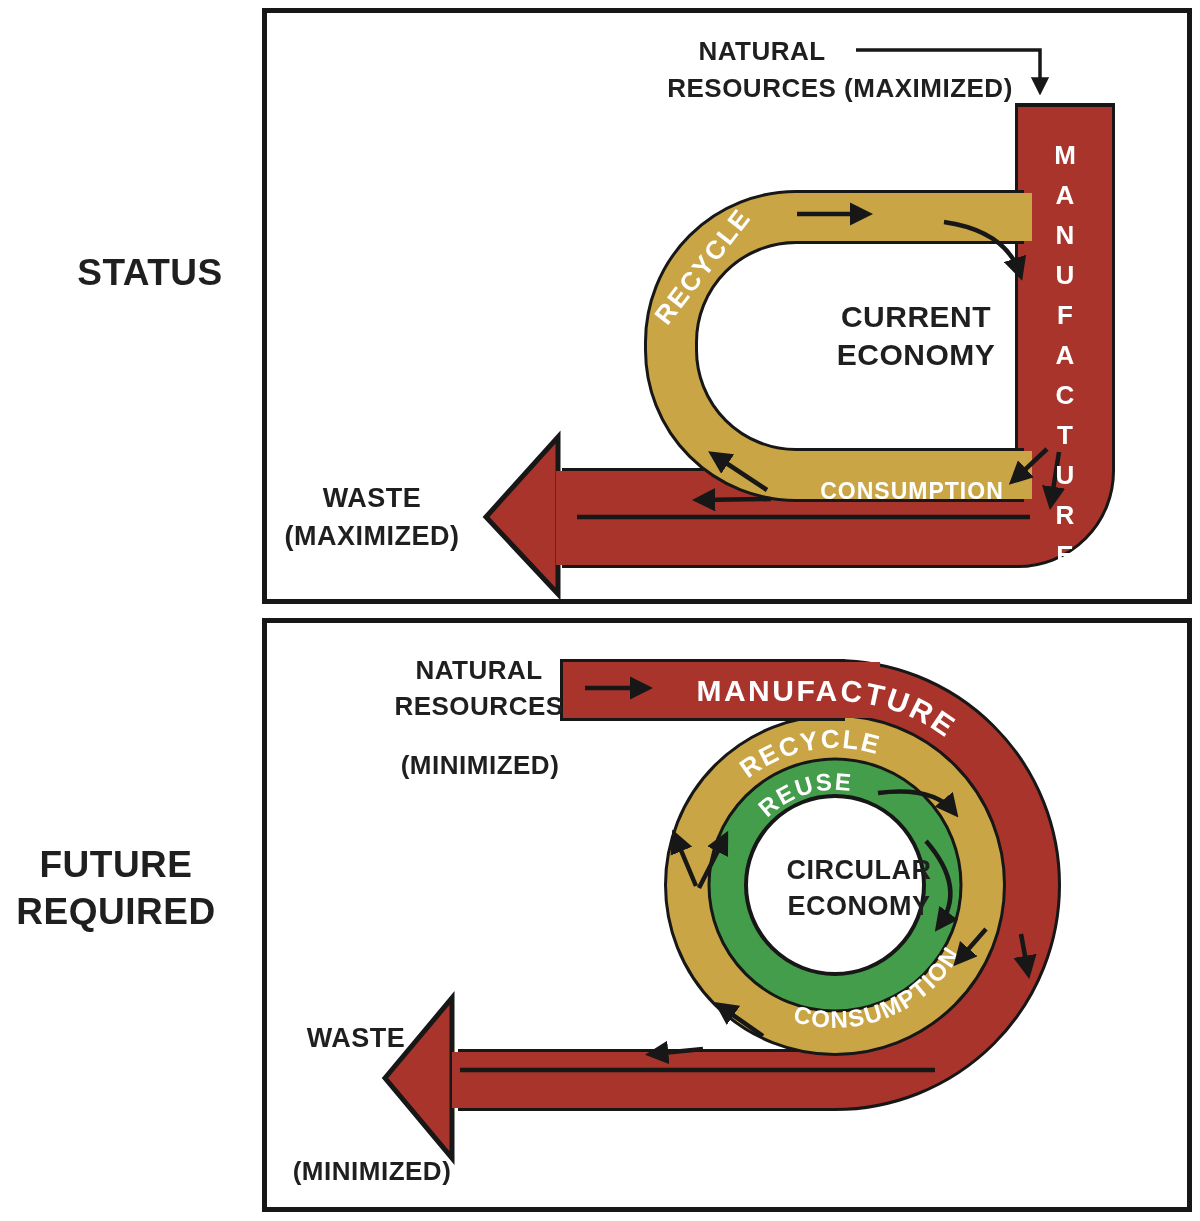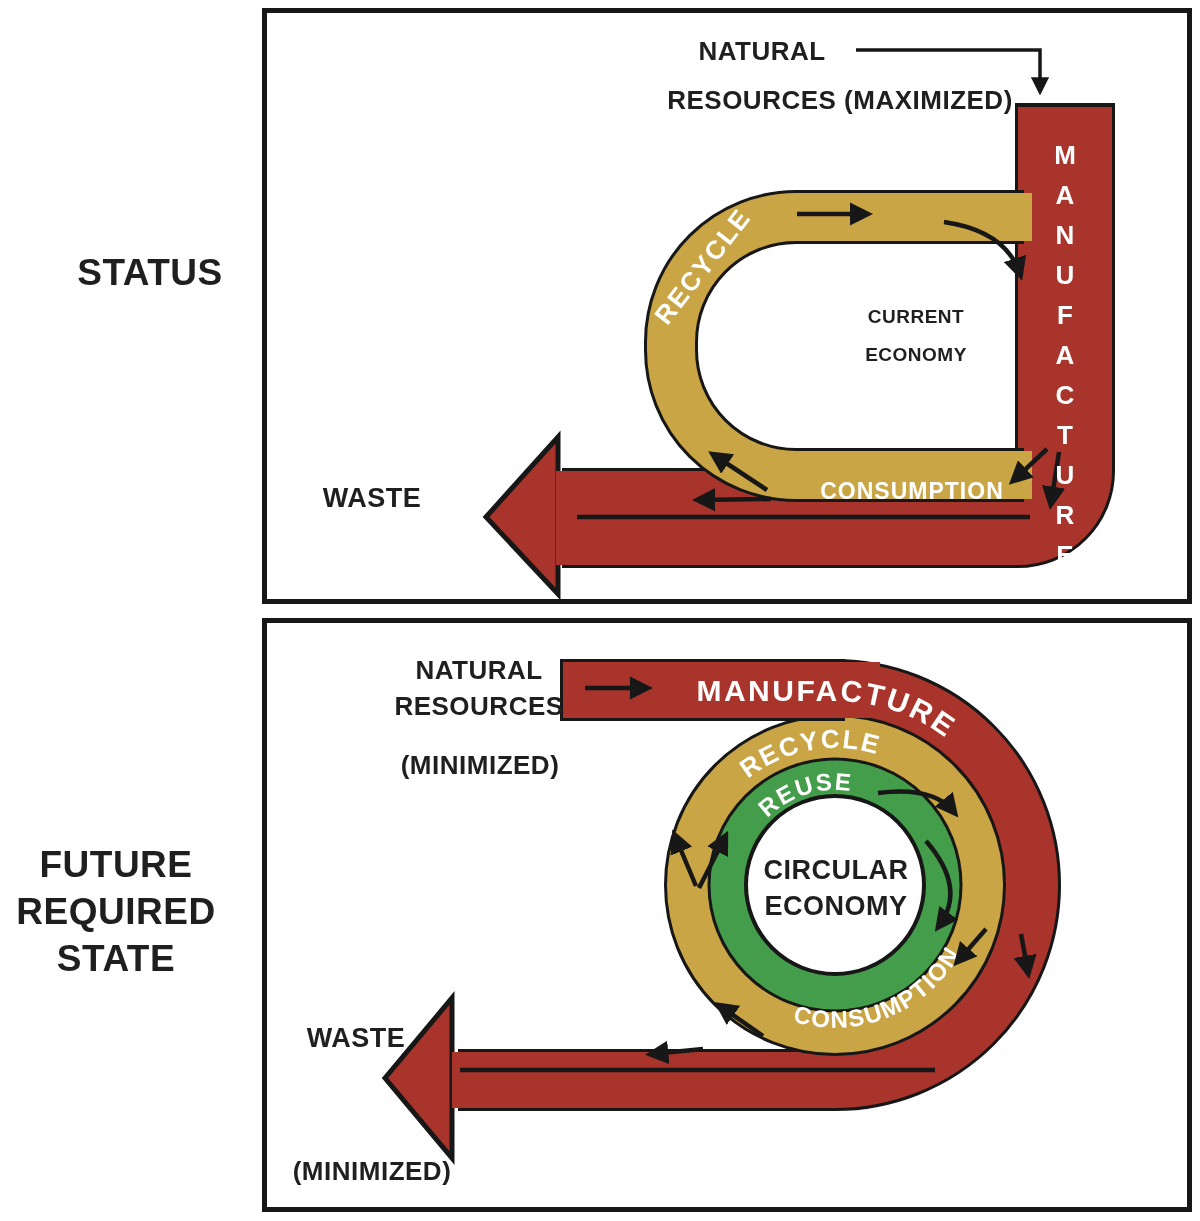--- a/index.html
+++ b/index.html
@@ -30,21 +30,20 @@
 </head>
 <body>
 
 <div class="lbl side-lbl" style="left:35px;top:250px;width:230px;">
   <span>STATUS</span>
 </div>
 
 <div class="lbl side-lbl" style="left:0px;top:841px;width:232px;line-height:47px;">
   <span>FUTURE</span>
   <span>REQUIRED</span>
-  <span>STATE</span>
 </div>
 
 <div class="panel" style="left:262px;top:8px;width:920px;height:586px;">
   <svg viewBox="267 13 920 586">
     <defs>
       <marker id="ah1" viewBox="0 0 10 10" refX="7" refY="5" markerWidth="5.2" markerHeight="5.2" orient="auto-start-reverse">
         <path d="M0,0 L10,5 L0,10 z" class="mk"></path>
       </marker>
     </defs>
 
@@ -63,35 +62,36 @@
     <path class="arrow" d="M 944,222 Q 1006,231 1020,274" marker-end="url(#ah1)"></path>
     <path class="arrow" d="M 1047,449 L 1014,480" marker-end="url(#ah1)"></path>
     <path class="arrow" d="M 1059,452 L 1051,503" marker-end="url(#ah1)"></path>
     <path class="arrow" d="M 767,490 L 714,455" marker-end="url(#ah1)"></path>
     <path class="arrow" d="M 771,499 L 699,500" marker-end="url(#ah1)"></path>
 
     <path class="thin-arrow" d="M 856,50 H 1040 V 90" marker-end="url(#ah1)"></path>
   </svg>
 
   <div class="lbl" style="left:395px;top:23px;width:200px;font-size:26px;">NATURAL</div>
-  <div class="lbl" style="left:393px;top:60px;width:360px;font-size:26px;margin-top:12px;">RESOURCES (MAXIMIZED)</div>
+  <div class="lbl" style="left:393px;top:60px;width:360px;font-size:26px;">RESOURCES (MAXIMIZED)</div>
 
   <div class="lbl white vert" style="left:782px;top:127px;width:32px;height:410px;font-size:26px;letter-spacing:10px;">MANUFACTURE</div>
 
   <div class="lbl white" style="left:351px;top:238px;width:170px;font-size:26px;letter-spacing:2px;transform:rotate(-52deg);">RECYCLE</div>
 
-  <div class="lbl" style="left:519px;top:285px;width:260px;font-size:19px;line-height:37.5px;">
+  <div class="lbl" style="left:519px;top:285px;width:260px;font-size:30px;line-height:37.5px;">
     <span>CURRENT</span>
     <span>ECONOMY</span>
   </div>
 
   <div class="lbl white" style="left:535px;top:465px;width:220px;font-size:23px;letter-spacing:1px;">CONSUMPTION</div>
 
   <div class="lbl" style="left:-5px;top:466px;width:220px;font-size:27px;line-height:38px;">
     <span>WASTE</span>
+    <span>(MAXIMIZED)</span>
   </div>
 </div>
 
 <div class="panel" style="left:262px;top:618px;width:920px;height:584px;">
   <svg viewBox="267 623 920 584">
     <defs>
       <marker id="ah2" viewBox="0 0 10 10" refX="7" refY="5" markerWidth="5.2" markerHeight="5.2" orient="auto-start-reverse">
         <path d="M0,0 L10,5 L0,10 z" class="mk"></path>
       </marker>
       <path id="tp-man" d="M 640,701 H 835 A 184 184 0 0 1 1019,885" fill="none"></path>
@@ -140,20 +140,20 @@
     <path class="arrow" d="M 763,1036 L 720,1006" marker-end="url(#ah2)"></path>
     <path class="arrow" d="M 703,1049 L 652,1054" marker-end="url(#ah2)"></path>
   </svg>
 
   <div class="lbl" style="left:102px;top:29px;width:220px;font-size:26px;line-height:36px;">
     <span>NATURAL</span>
     <span>RESOURCES</span>
   </div>
   <div class="lbl" style="left:103px;top:127px;width:220px;font-size:26px;">(MINIMIZED)</div>
 
-  <div class="lbl" style="left:459px;top:229px;width:220px;font-size:27px;line-height:36px;text-align:center;">
+  <div class="lbl" style="left:482px;top:229px;width:220px;font-size:27px;line-height:36px;text-align:center;">
     <span>CIRCULAR</span>
     <span>ECONOMY</span>
   </div>
 
   <div class="lbl" style="left:-1px;top:400px;width:180px;font-size:27px;">WASTE</div>
   <div class="lbl" style="left:-5px;top:533px;width:220px;font-size:26px;">(MINIMIZED)</div>
 </div>
 
 </body></html>

